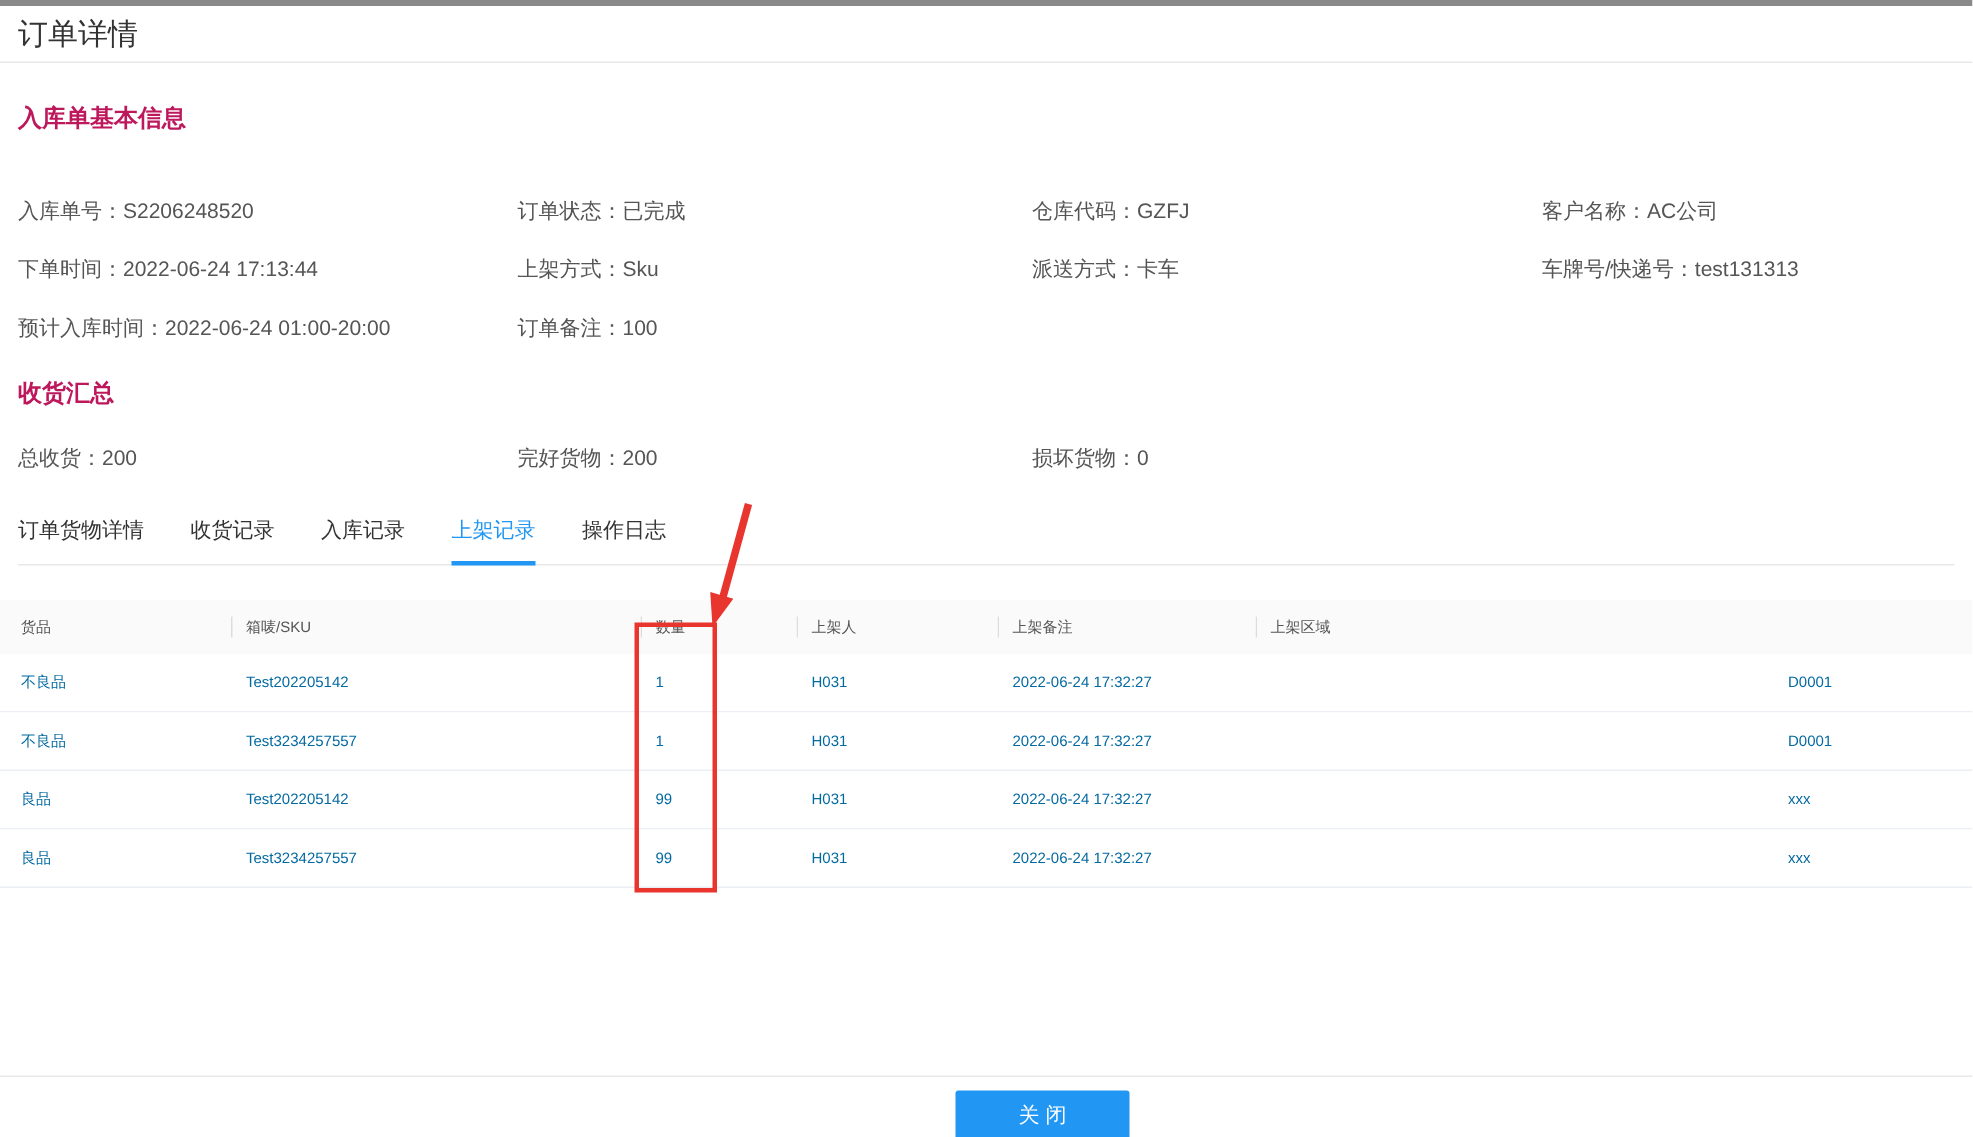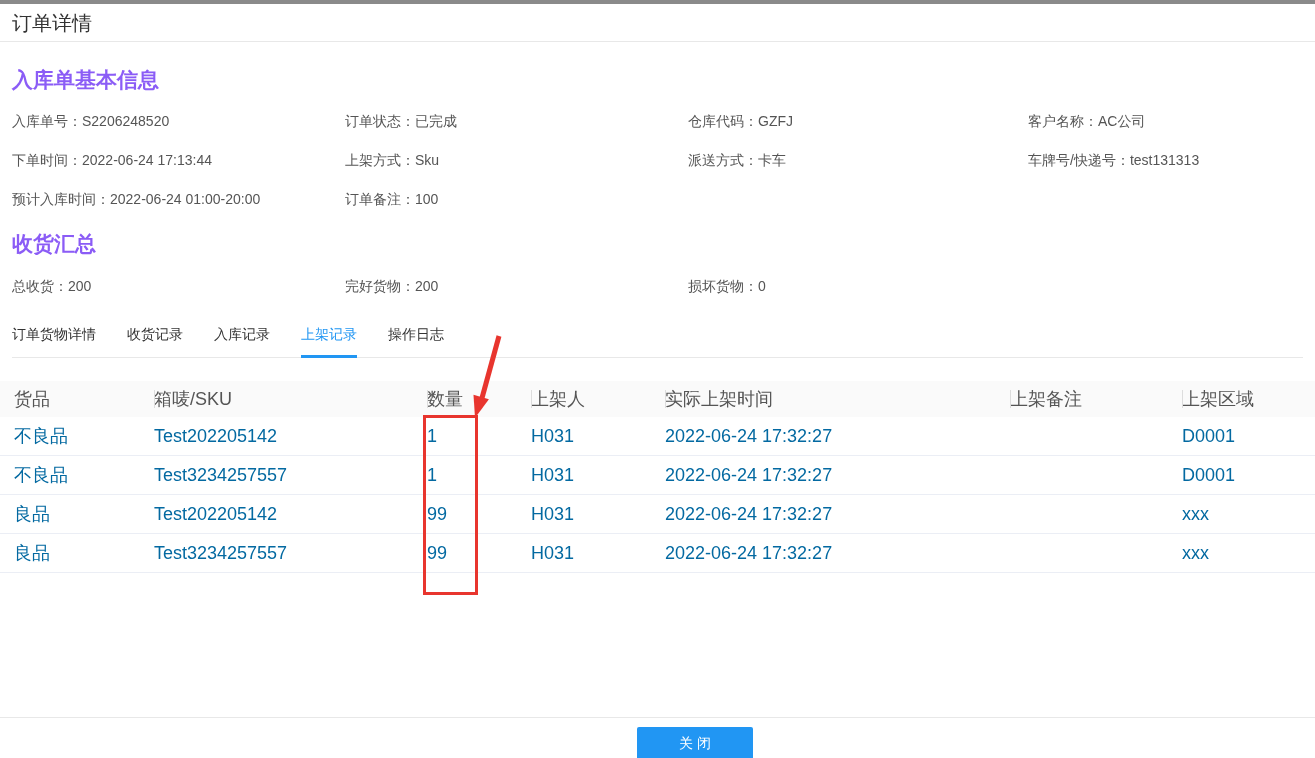--- a/index.html
+++ b/index.html
@@ -10,24 +10,24 @@
   }
   .page { position:relative; width:1315px; height:758px; background:#fff; }
 
   .top-edge { height:4px; width:100%; background:#8a8a8a; }
 
   .title-bar { padding:11px 12px 10px 12px; border-bottom:1px solid #e8e8e8; }
   .title-bar .title { font-size:20px; color:#333; line-height:16px; }
 
   .content { padding:0 12px; }
 
-  .section-heading { margin-top:30px; font-size:21px; font-weight:700; color:#8b5cf6; line-height:15px; }
+  .section-heading { margin-top:30px; font-size:16px; font-weight:700; color:#be185d; line-height:15px; }
 
   .info-grid {
-    margin-top:27px;
+    margin-top:46px;
     display:grid;
     grid-template-columns:333px 343px 340px 1fr;
     row-gap:25px;
   }
   .summary-grid { margin-top:28px; }
   .field { font-size:14px; line-height:14px; color:#555; white-space:nowrap; }
   .f-label { color:#555; }
   .f-value { color:#555; }
 
   .tabs {
@@ -36,27 +36,27 @@
     border-bottom:1px solid #e8e8e8;
   }
   .tab {
     font-size:14px; line-height:20px; color:#333;
     padding-bottom:11px; cursor:pointer;
     border-bottom:3px solid transparent;
     margin-bottom:-1px;
   }
   .tab.active { color:#2196f3; border-bottom-color:#2196f3; }
 
-  .table { margin:23px -12px 0 -12px; width:1315px; font-size:18px; }
+  .table { margin:23px -12px 0 -12px; width:1315px; font-size:10px; }
   .thead {
     display:flex; height:36px; align-items:center;
     background:#fafafa; color:#555;
   }
   .th, .td {
-    white-space:nowrap; overflow:hidden;
+    padding-left:10px; white-space:nowrap; overflow:hidden;
     position:relative;
   }
   .col-0 { width:154px; padding-left:14px; }
   .col-1 { width:273px; }
   .col-2 { width:104px; }
   .col-3 { width:134px; }
   .col-4 { width:345px; }
   .col-5 { width:172px; }
   .col-6 { flex:1; }
   .th + .th::before {
@@ -130,21 +130,20 @@
         <div class="tab active" style="color: rgb(33, 150, 243); border-bottom-color: rgb(33, 150, 243);">上架记录</div>
         <div class="tab">操作日志</div>
       </div>
 
     <div class="table">
       <div class="thead">
           <div class="th col-0">货品</div>
           <div class="th col-1">箱唛/SKU</div>
           <div class="th col-2">数量</div>
           <div class="th col-3">上架人</div>
-          <div class="th col-4">实际上架时间</div>
           <div class="th col-5">上架备注</div>
           <div class="th col-6">上架区域</div>
         </div>
       <div class="tbody">
           <div class="tr">
             <div class="td col-0">不良品</div>
             <div class="td col-1">Test202205142</div>
             <div class="td col-2">1</div>
             <div class="td col-3">H031</div>
             <div class="td col-4">2022-06-24 17:32:27</div>

